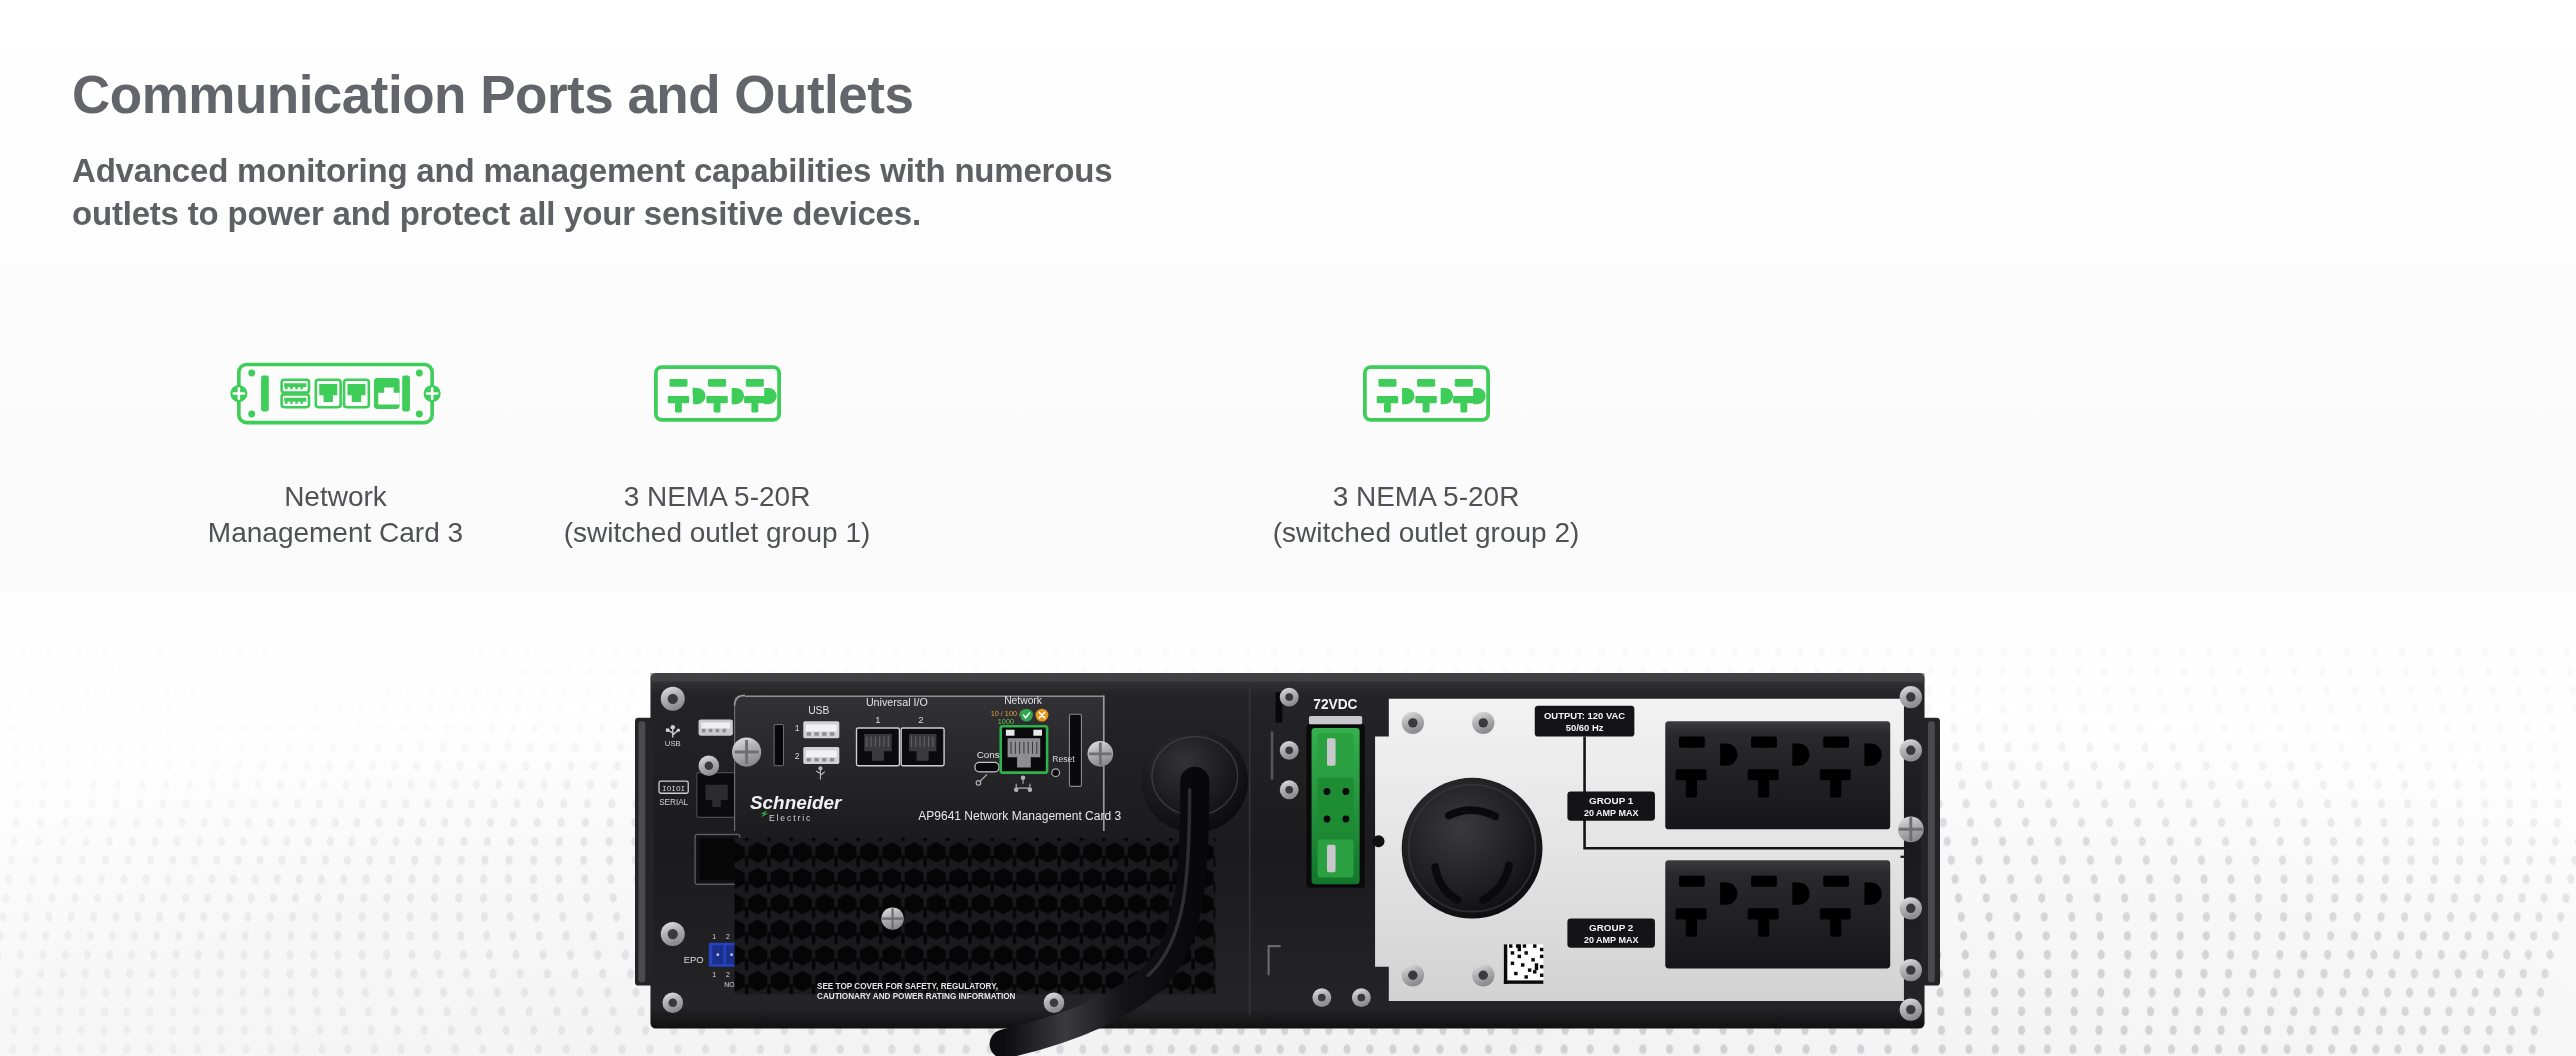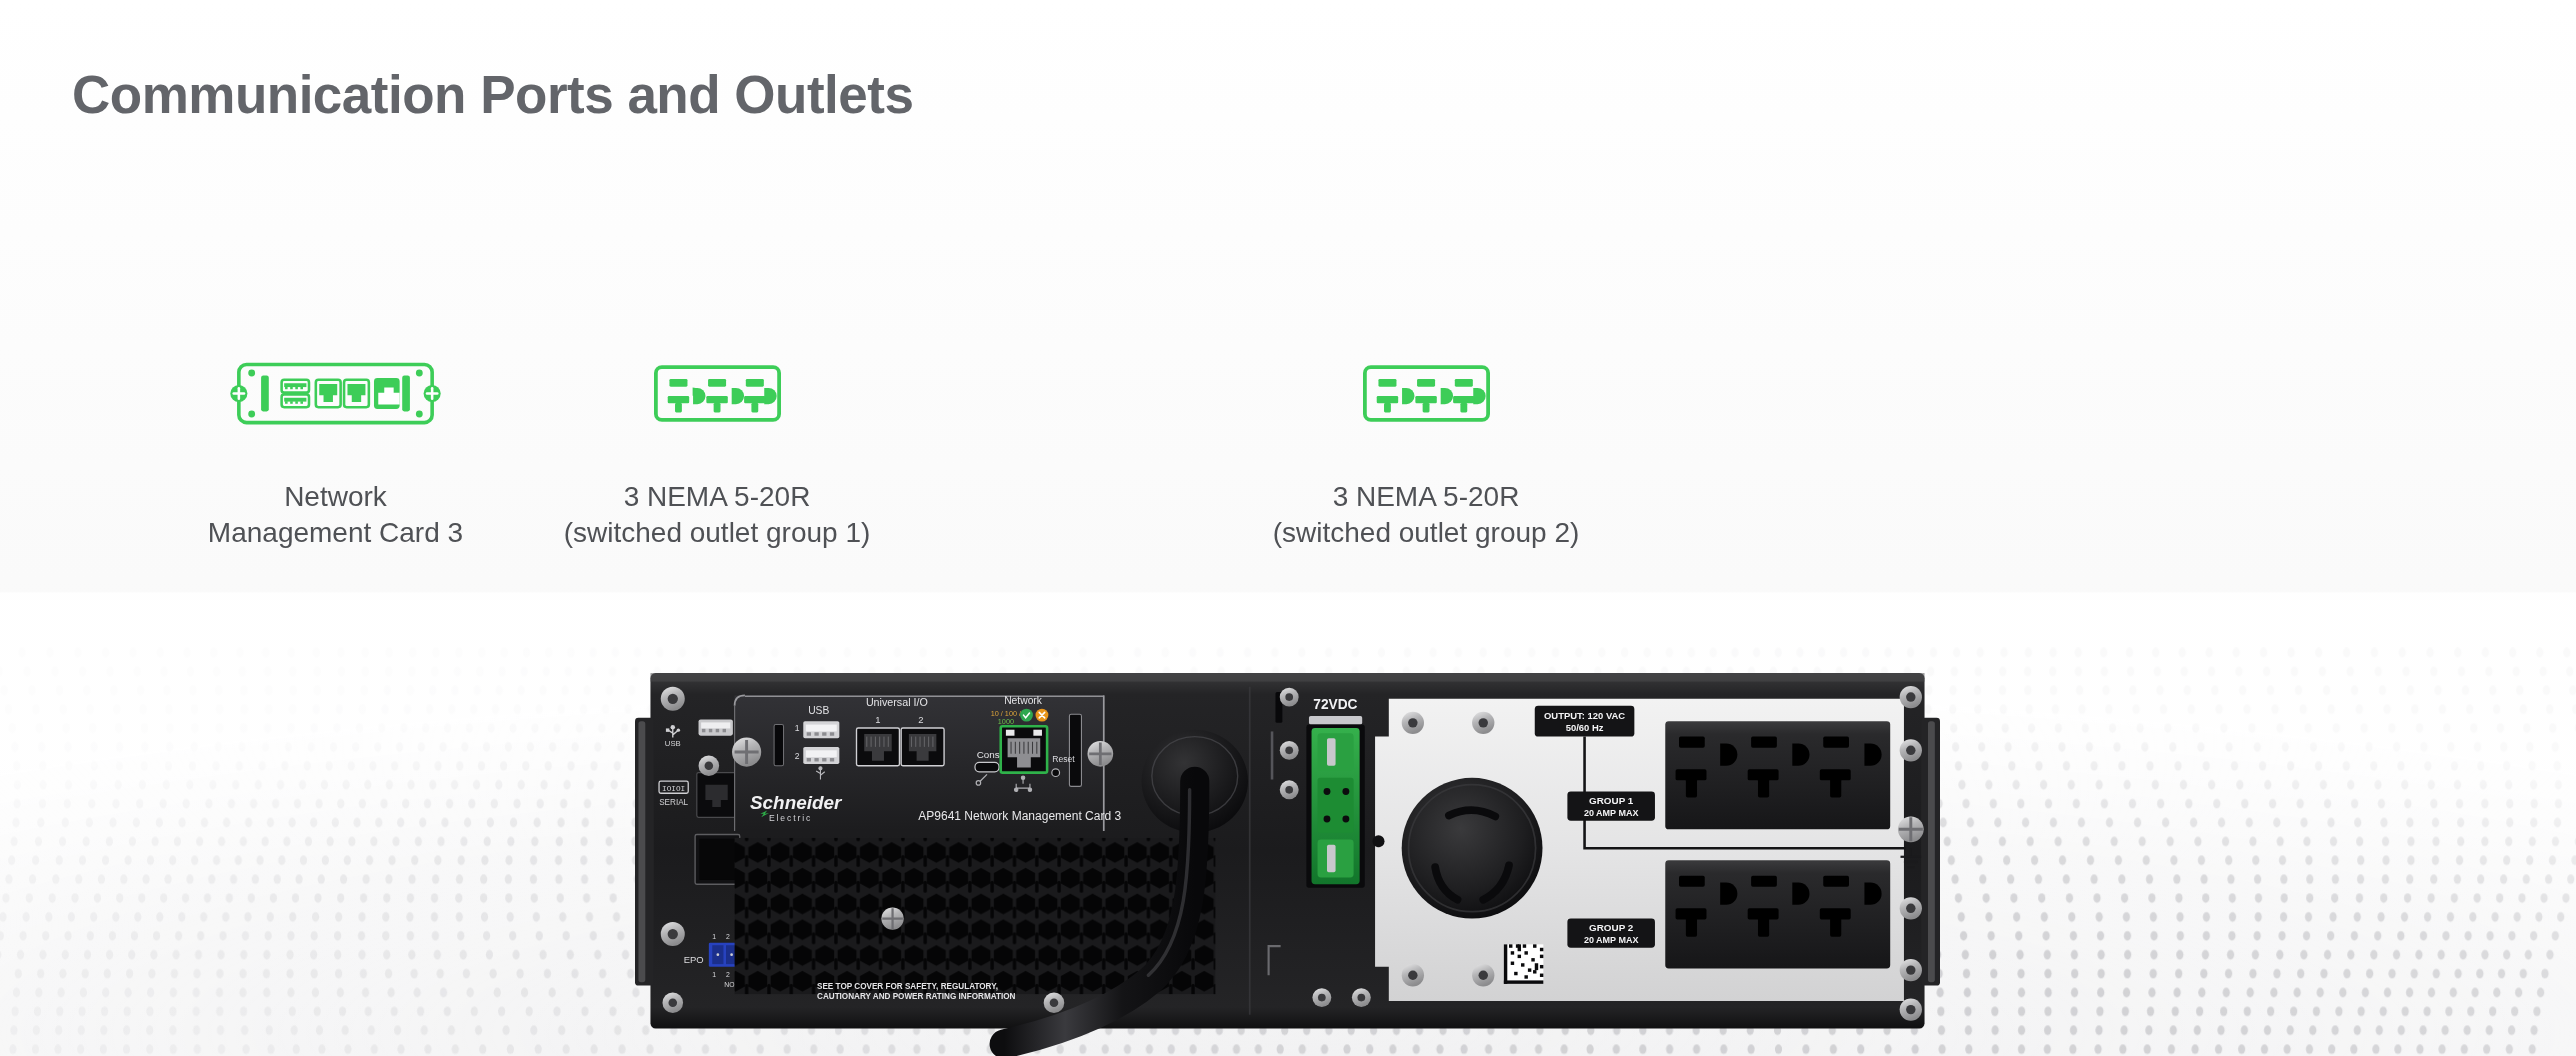--- a/index.html
+++ b/index.html
@@ -2364,20 +2364,22 @@
       <ellipse cx="2958.8" cy="1156.0" rx="4.2" ry="5.6" fill="#7d7d85" opacity="0.460"></ellipse>
       <ellipse cx="2954.5" cy="1178.0" rx="4.2" ry="5.6" fill="#7d7d85" opacity="0.460"></ellipse>
       <ellipse cx="2951.2" cy="1200.0" rx="4.2" ry="5.6" fill="#7d7d85" opacity="0.460"></ellipse>
       <ellipse cx="2949.0" cy="1222.0" rx="4.2" ry="5.6" fill="#7d7d85" opacity="0.460"></ellipse>
     </g>
   <rect x="0" y="690" width="3000" height="540" fill="url(#dotfade)"></rect>
 </svg>
 
 <div id="header">
   <h1 id="page-title">Communication Ports and Outlets</h1>
+  <p id="page-subtitle">Advanced monitoring and management capabilities with numerous
+outlets to power and protect all your sensitive devices.</p>
 </div>
 
 <div id="feature-row">
 
   <div class="feature" style="left:155px;width:361px;">
     <div class="feature-icon">
       <svg width="215" height="65" viewBox="0 0 250 76">
         <g fill="none" stroke="#3DCD58" stroke-width="4.2">
           <rect x="12" y="4" width="226" height="68" rx="9"></rect>
         </g>

